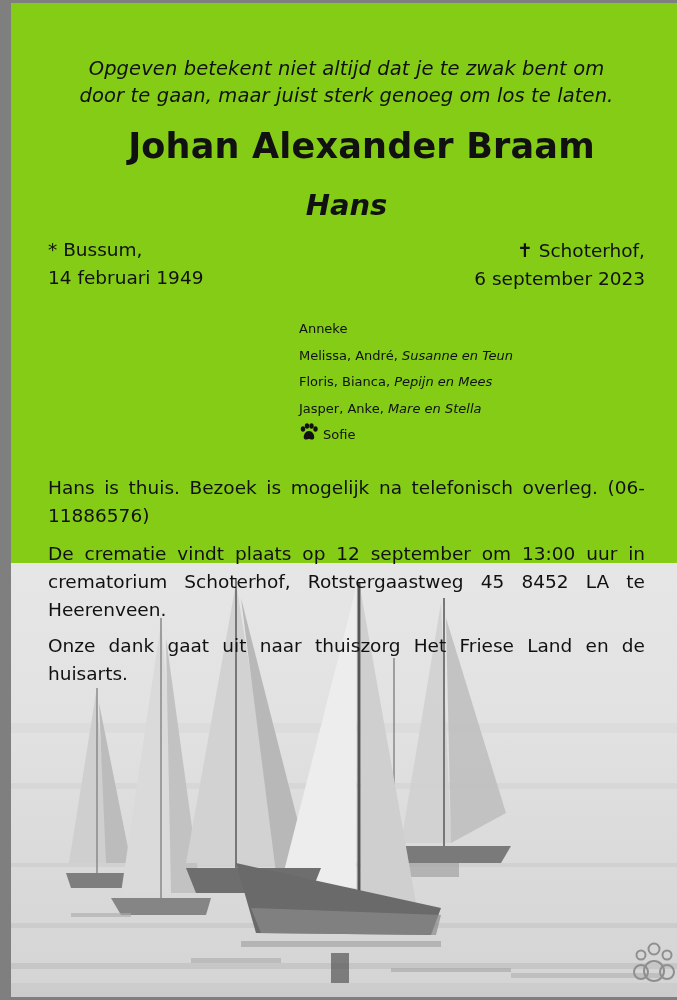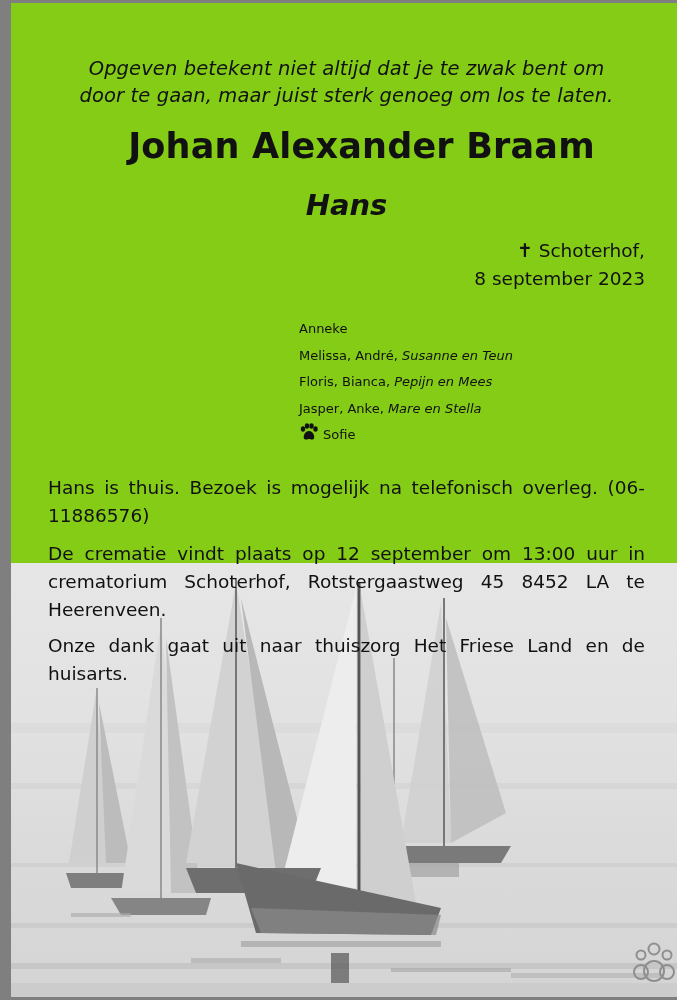--- a/index.html
+++ b/index.html
@@ -85,28 +85,33 @@
     <div class="quote">
       <div>Opgeven betekent niet altijd dat je te zwak bent om</div>
       <div>door te gaan, maar juist sterk genoeg om los te laten.</div>
     </div>
 
     <div class="name">Johan Alexander Braam</div>
 
     <div class="nickname">Hans</div>
 
     <div class="birth">
+      <div>
+        <span>*</span>
+        <span>Bussum,</span>
+      </div>
+      <div>14 februari 1949</div>
     </div>
 
     <div class="death">
       <div>
         <span class="cross">✝</span>
         <span>Schoterhof,</span>
       </div>
-      <div>8 september 2023</div>
+      <div>6 september 2023</div>
     </div>
 
     <div class="family">
       <div>
         <span>Anneke</span>
       </div>
       <div>
         <span>Melissa, André, </span><span class="it">Susanne en Teun</span>
       </div>
       <div>

